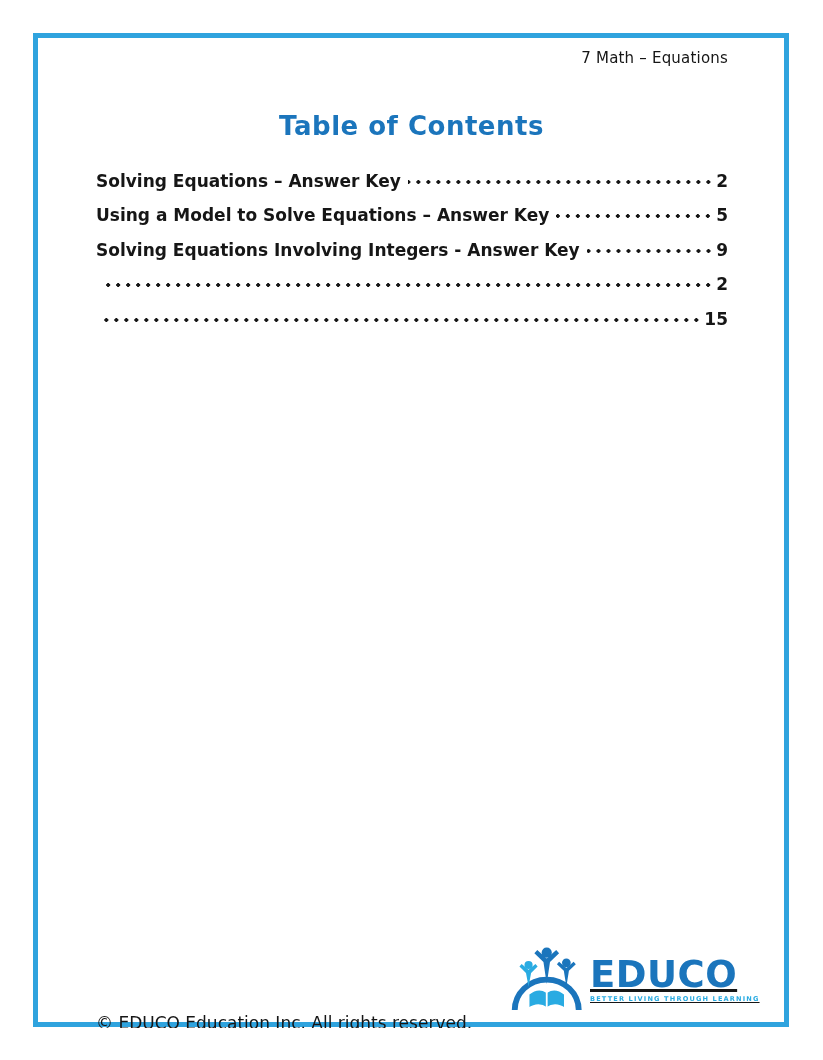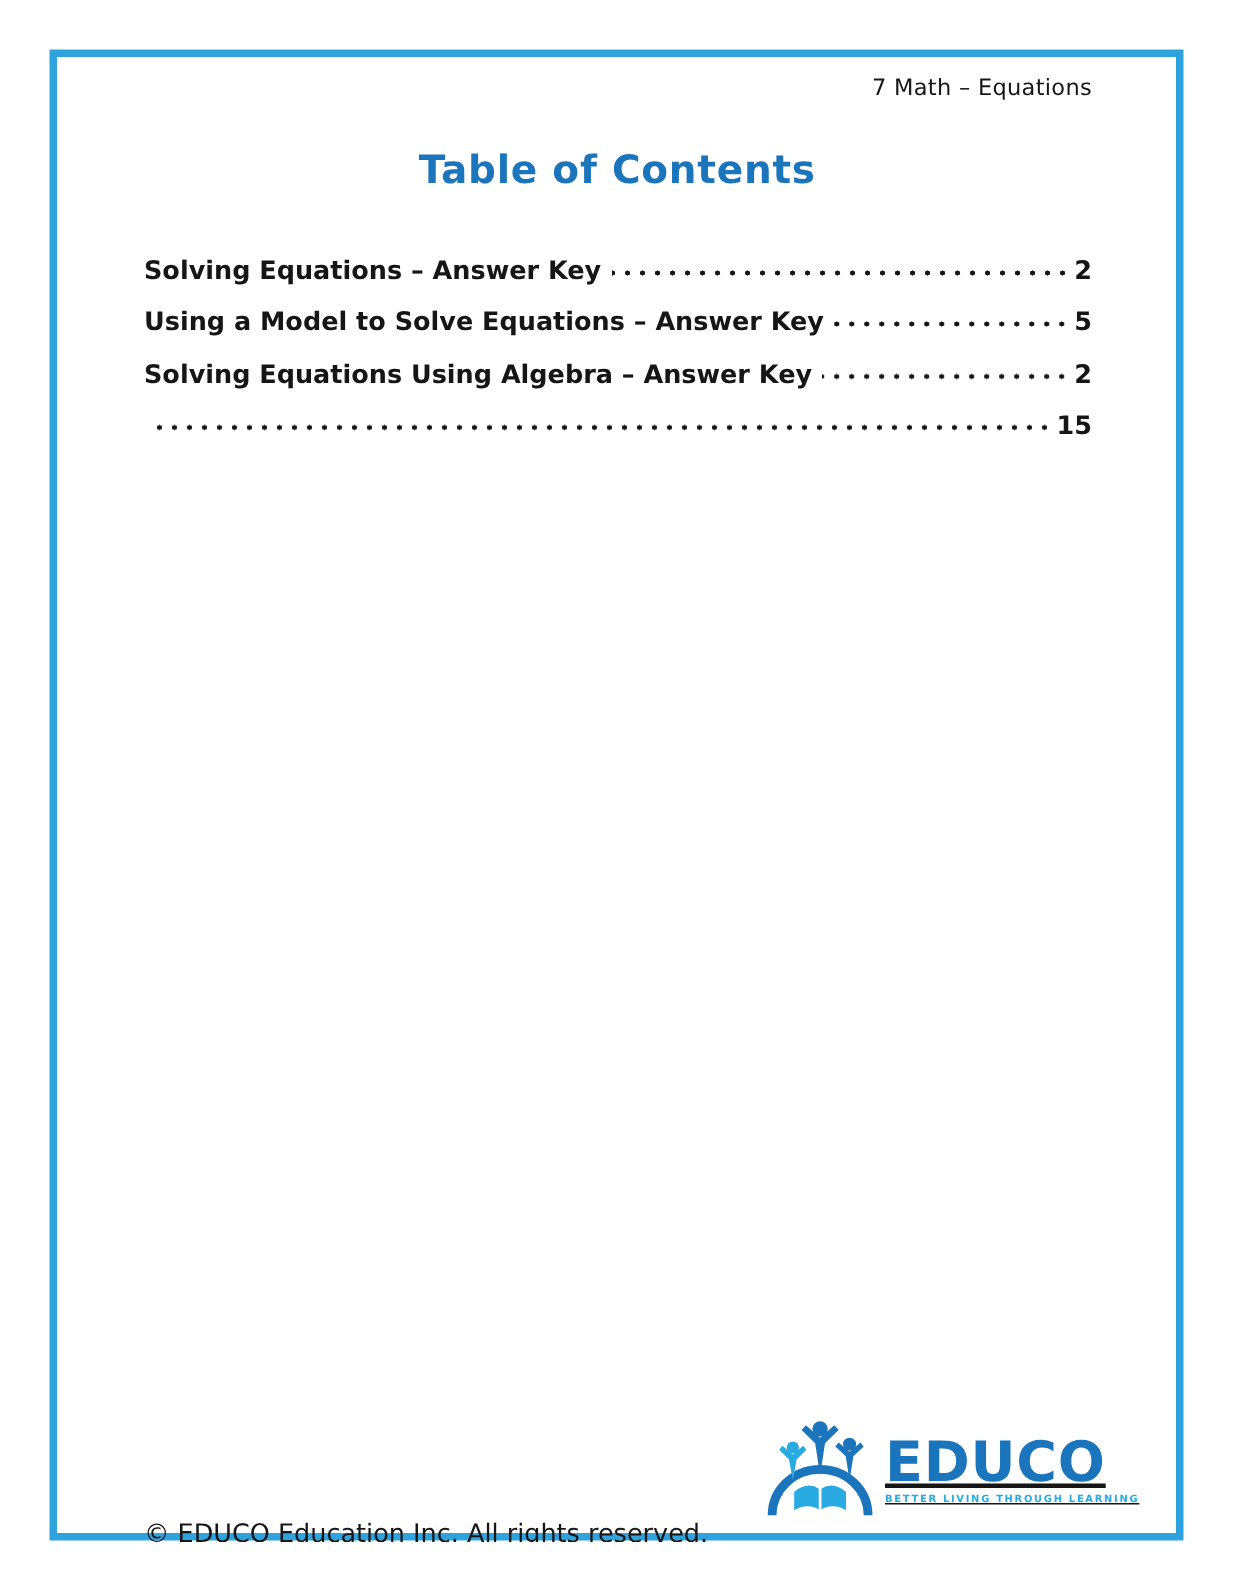--- a/index.html
+++ b/index.html
@@ -34,21 +34,21 @@
   .header-label{
     position:absolute;
     top:49px;
     right:95px;
     font-size:15px;
     letter-spacing:0.2px;
     color:var(--text_color);
   }
   .toc-title{
     position:absolute;
-    top:99px;
+    top:111px;
     left:0;
     width:100%;
     text-align:center;
     font-size:26px;
     font-weight:700;
     letter-spacing:0.5px;
     color:var(--title_blue);
   }
   .toc{
     position:absolute;
@@ -148,21 +148,25 @@
       <span class="toc-label">Solving Equations – Answer Key</span>
       <span class="toc-dots"></span>
       <span class="toc-page">2</span>
     </div>
     <div class="toc-row">
       <span class="toc-label">Using a Model to Solve Equations – Answer Key</span>
       <span class="toc-dots"></span>
       <span class="toc-page">5</span>
     </div>
     <div class="toc-row">
-      <span class="toc-label">Solving Equations Using Algebra – Answer Key</span>
+      <span class="toc-label">Solving Equations Involving Integers - Answer Key</span>
+      <span class="toc-dots"></span>
+      <span class="toc-page">9</span>
+    </div>
+    <div class="toc-row">
       <span class="toc-dots"></span>
       <span class="toc-page">2</span>
     </div>
     <div class="toc-row">
       <span class="toc-dots"></span>
       <span class="toc-page">15</span>
     </div>
   </div>
 
   <div class="footer-text">

